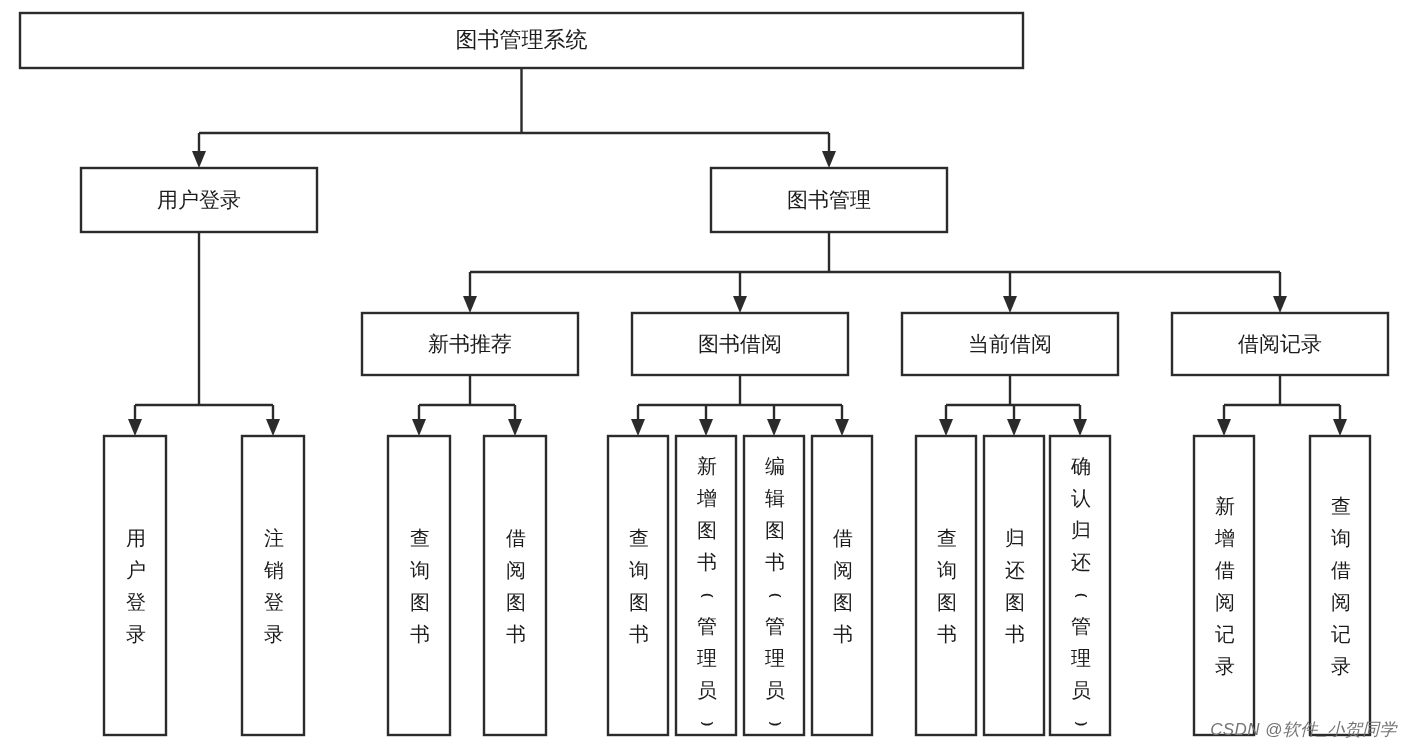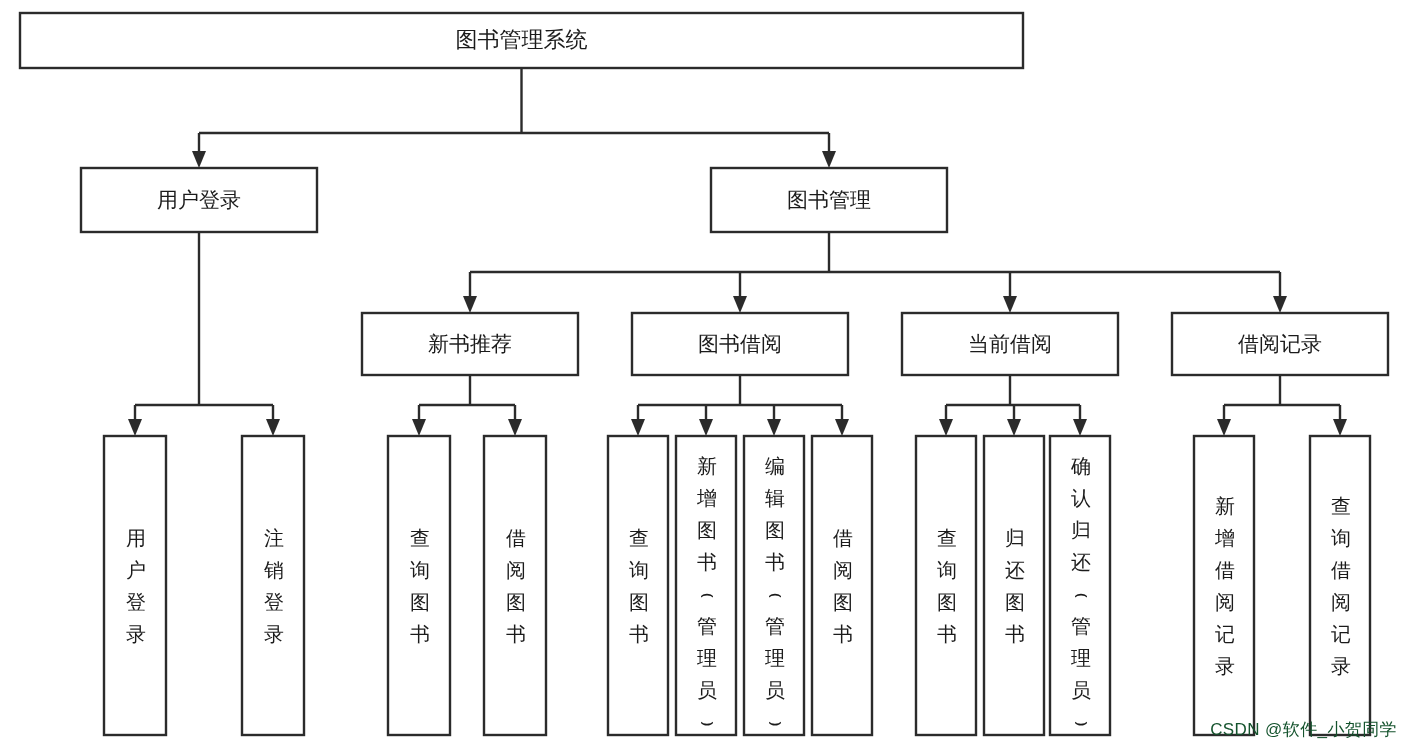--- a/index.html
+++ b/index.html
@@ -51,24 +51,25 @@
   .arrow-head {
     fill: #2b2b2b;
     stroke: none;
   }
   .watermark {
     position: absolute;
     right: 8px;
     bottom: 6px;
     font-family: "Liberation Sans", "DejaVu Sans", sans-serif;
     font-size: 17px;
-    color: #14532d;
+    color: #737373;
     letter-spacing: 0.4px;
     white-space: nowrap;
     pointer-events: none;
+    font-style: italic;
   }
 </style>
 </head>
 <body>
 
 <svg id="canvas" viewBox="0 0 1405 747" xmlns="http://www.w3.org/2000/svg">
   <g id="connector-layer">
       <path d="M 521.5 68 L 521.5 133" class="connector"></path>
       <path d="M 199 133 L 829 133" class="connector"></path>
       <path d="M 199 133 L 199 152" class="connector"></path>

